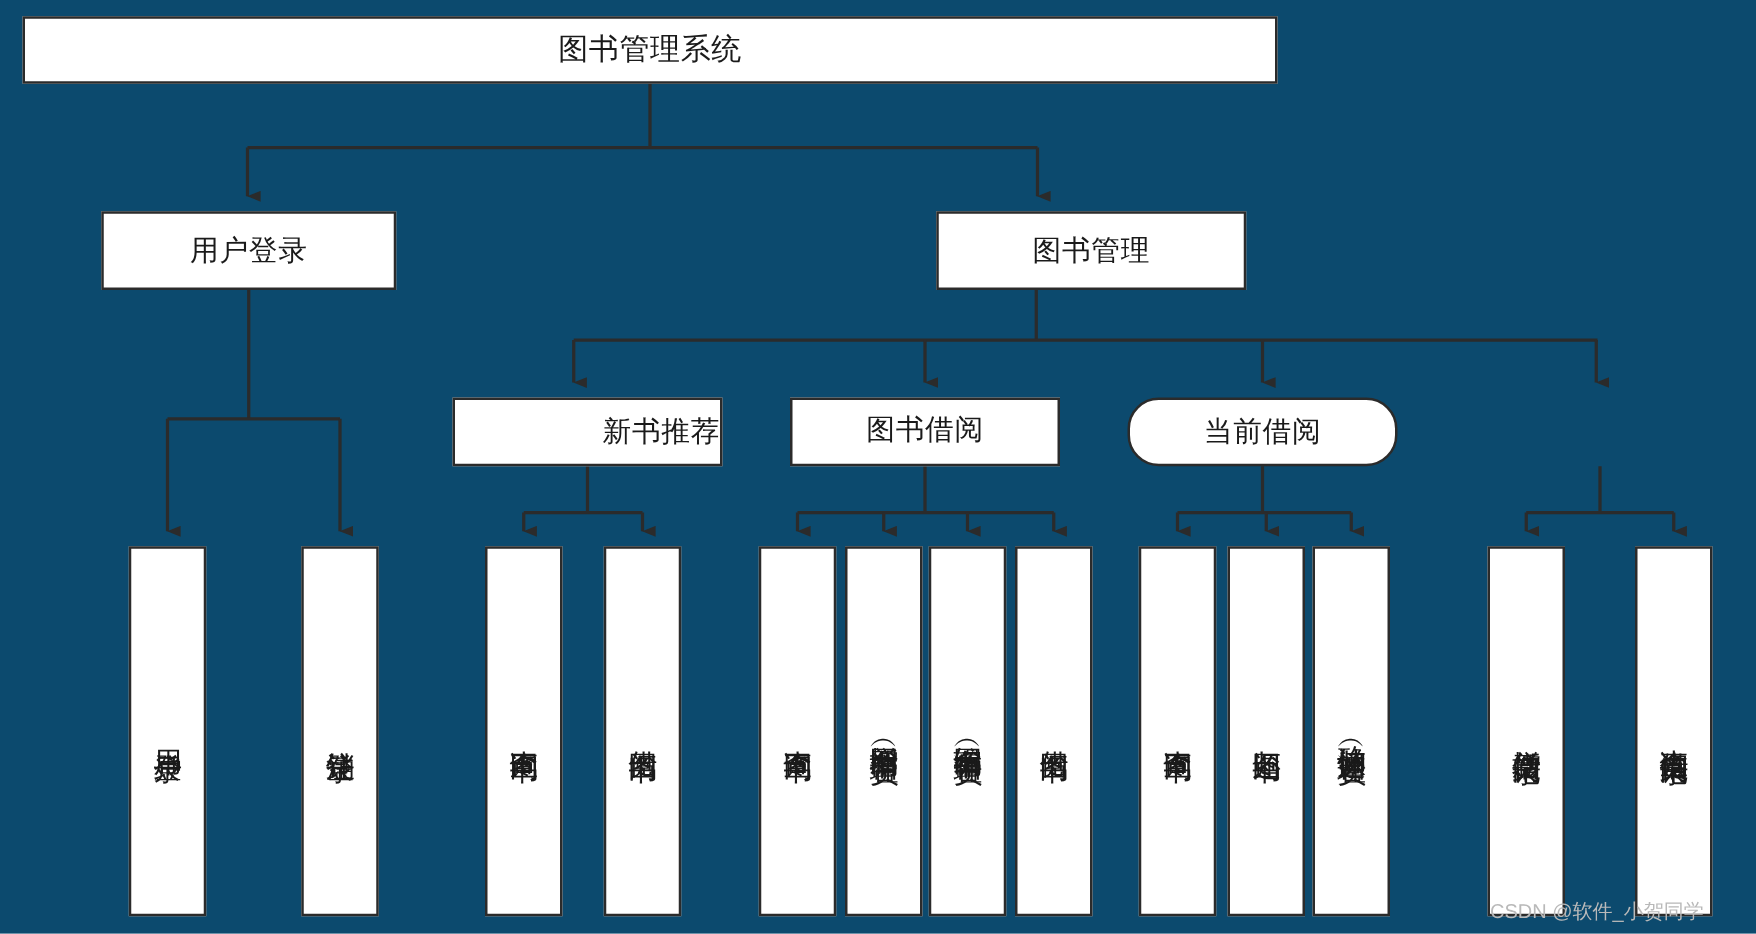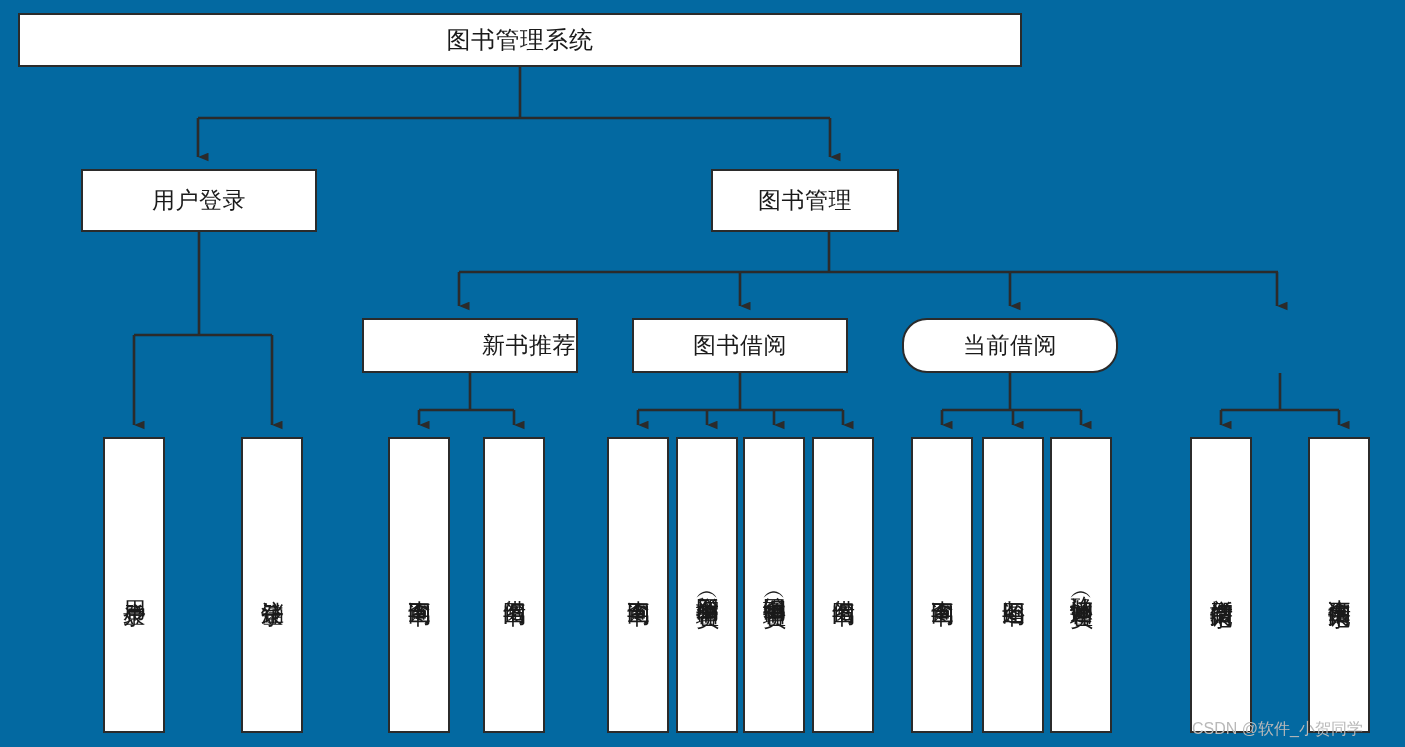--- a/index.html
+++ b/index.html
@@ -7,21 +7,21 @@
     padding: 0;
     background: #ffffff;
   }
   body {
     font-family: "Liberation Sans", "DejaVu Sans", sans-serif;
   }
   #diagram-root {
     position: relative;
     width: 1405px;
     height: 747px;
-    background: #0369a1;
+    background: #0c4a6e;
     overflow: hidden;
   }
   svg.diagram-svg {
     position: absolute;
     left: 0;
     top: 0;
     width: 1405px;
     height: 747px;
   }
   .node-box {
@@ -113,28 +113,28 @@
     </g>
   </svg>
 
   <div class="node-box" id="root-node" style="left:18px; top:13px; width:1004px; height:54px;">
     <span class="node-label-h">图书管理系统</span>
   </div>
 
   <div class="node-box" style="left:81px; top:169px; width:236px; height:63px;">
     <span class="node-label-h">用户登录</span>
   </div>
-  <div class="node-box" style="left:711px; top:169px; width:188px; height:63px;">
+  <div class="node-box" style="left:749px; top:169px; width:248px; height:63px;">
     <span class="node-label-h">图书管理</span>
   </div>
 
   <div class="node-box" style="left:362px; top:318px; width:216px; height:55px;justify-content:flex-end;">
     <span class="node-label-h">新书推荐</span>
   </div>
-  <div class="node-box" style="left:632px; top:318px; width:216px; height:55px;">
+  <div class="node-box" style="left:632px; top:318px; width:216px; height:55px;font-family:Liberation Mono, monospace;">
     <span class="node-label-h">图书借阅</span>
   </div>
   <div class="node-box" style="left:902px; top:318px; width:216px; height:55px;border-radius:25px;">
     <span class="node-label-h">当前借阅</span>
   </div>
 
   <div class="node-box" style="left:103px; top:437px; width:62px; height:296px;">
     <span class="node-label-v">用户登录</span>
   </div>
   <div class="node-box" style="left:241px; top:437px; width:62px; height:296px;">

